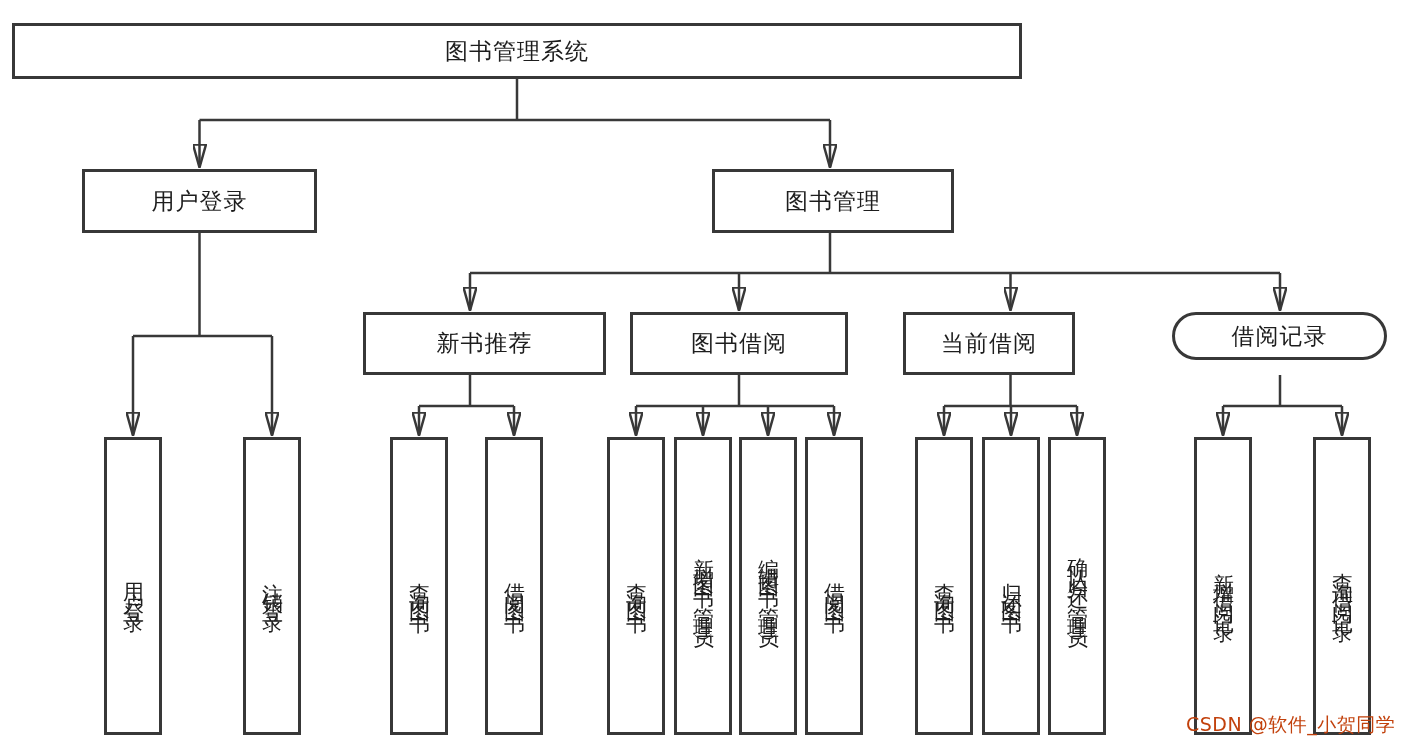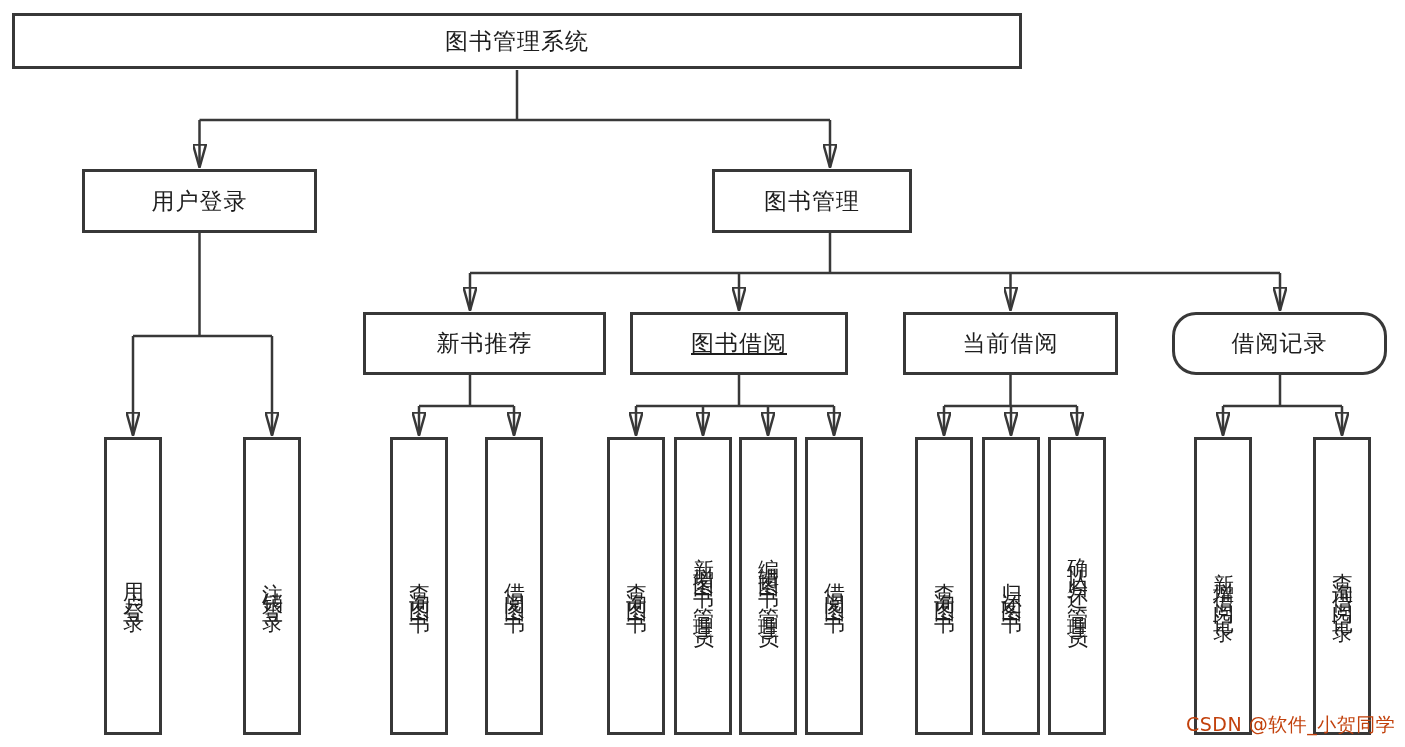--- a/index.html
+++ b/index.html
@@ -13,27 +13,27 @@
   .wires line{stroke:#383838;stroke-width:2.5;}
   .box{
     position:absolute;box-sizing:border-box;border:3px solid #383838;background:#ffffff;
     display:flex;align-items:center;justify-content:center;color:#1d1d1d;
   }
   .hbox{font-size:23px;letter-spacing:1px;white-space:nowrap;}
   .vbox{
     writing-mode:vertical-rl;text-orientation:mixed;
     font-size:21px;letter-spacing:10px;line-height:1;
   }
-  .root{left:12px;top:13px;width:1010px;height:56px;}
+  .root{left:12px;top:23px;width:1010px;height:56px;}
   .n-user-login{left:82px;top:169px;width:235px;height:64px;}
-  .n-book-mgmt{left:712px;top:169px;width:200px;height:64px;}
+  .n-book-mgmt{left:712px;top:169px;width:242px;height:64px;}
   .n-new-rec{left:363px;top:312px;width:243px;height:63px;}
-  .n-borrowing{left:630px;top:312px;width:218px;height:63px;text-decoration:underline;}
-  .n-current{left:903px;top:312px;width:215px;height:63px;}
-  .n-records{left:1172px;top:312px;width:215px;height:63px;border-radius:24px;}
+  .n-borrowing{left:630px;top:312px;width:218px;height:63px;}
+  .n-current{left:903px;top:312px;width:172px;height:63px;}
+  .n-records{left:1172px;top:312px;width:215px;height:48px;border-radius:24px;}
   .leaf{top:437px;width:58px;height:298px;}
   .l1{left:104px;}  .l2{left:243px;}
   .l3{left:390px;}  .l4{left:485px;}
   .l5{left:607px;}  .l6{left:674px;}
   .l7{left:739px;}  .l8{left:805px;}
   .l9{left:915px;}  .l10{left:982px;} .l11{left:1048px;}
   .l12{left:1194px;}.l13{left:1313px;}
   .watermark{
     position:absolute;left:1186px;top:712px;font-size:19px;color:#c2410c;
     white-space:nowrap;letter-spacing:0.5px;z-index:5;

